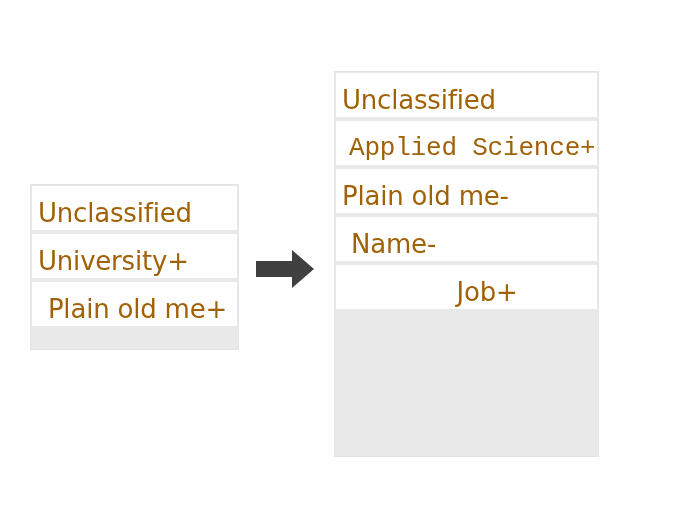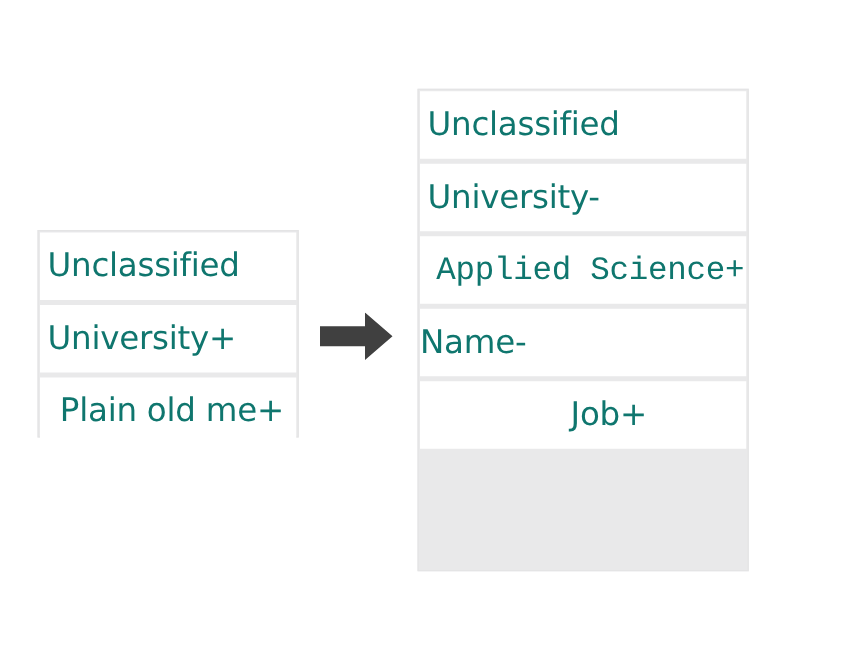--- a/index.html
+++ b/index.html
@@ -28,39 +28,39 @@
     position: absolute;
     box-sizing: border-box;
     background: #e9e9ea;
     border: 1px solid #e4e4e5;
     padding: 1px;
   }
 
   .tree-row {
     box-sizing: border-box;
     background: #ffffff;
-    height: 54px;
+    height: 44px;
     line-height: 54px;
     white-space: nowrap;
     overflow: hidden;
-    color: #0f766e;
+    color: #a16207;
     font-size: 26px;
     font-weight: 400;
     letter-spacing: -0.2px;
     margin-bottom: 4px;
   }
   .tree-row:last-child {
     margin-bottom: 0;
     text-align: center;
   }
 
   
   .d0 { padding-left: 6px; }
   .d1 { padding-left: 13px; font-family: Liberation Mono, monospace; }
-  .d2 { }
+  .d2 { padding-left: 15px; }
   .d3 { padding-left: 20px; }
   .d4 { padding-left: 41px; }
 
   
   #panel-left {
     left: 30px;
     top: 184px;
     width: 209px;
     height: 166px;
   }
@@ -94,19 +94,19 @@
   </div>
 
   <div id="arrow">
     <svg width="60" height="38" viewBox="0 0 60 38" xmlns="http://www.w3.org/2000/svg">
       <path d="M0 11 L36 11 L36 0 L58 19 L36 38 L36 27 L0 27 Z" fill="#404040"></path>
     </svg>
   </div>
 
   <div class="tree-panel" id="panel-right">
     <div class="tree-row d0">Unclassified</div>
-    <div class="tree-row d0">University-</div>
     <div class="tree-row d1">Applied Science+</div>
+    <div class="tree-row d0">Plain old me-</div>
     <div class="tree-row d2">Name-</div>
     <div class="tree-row d4">Job+</div>
   </div>
 
 </div>
 
 </body></html>

